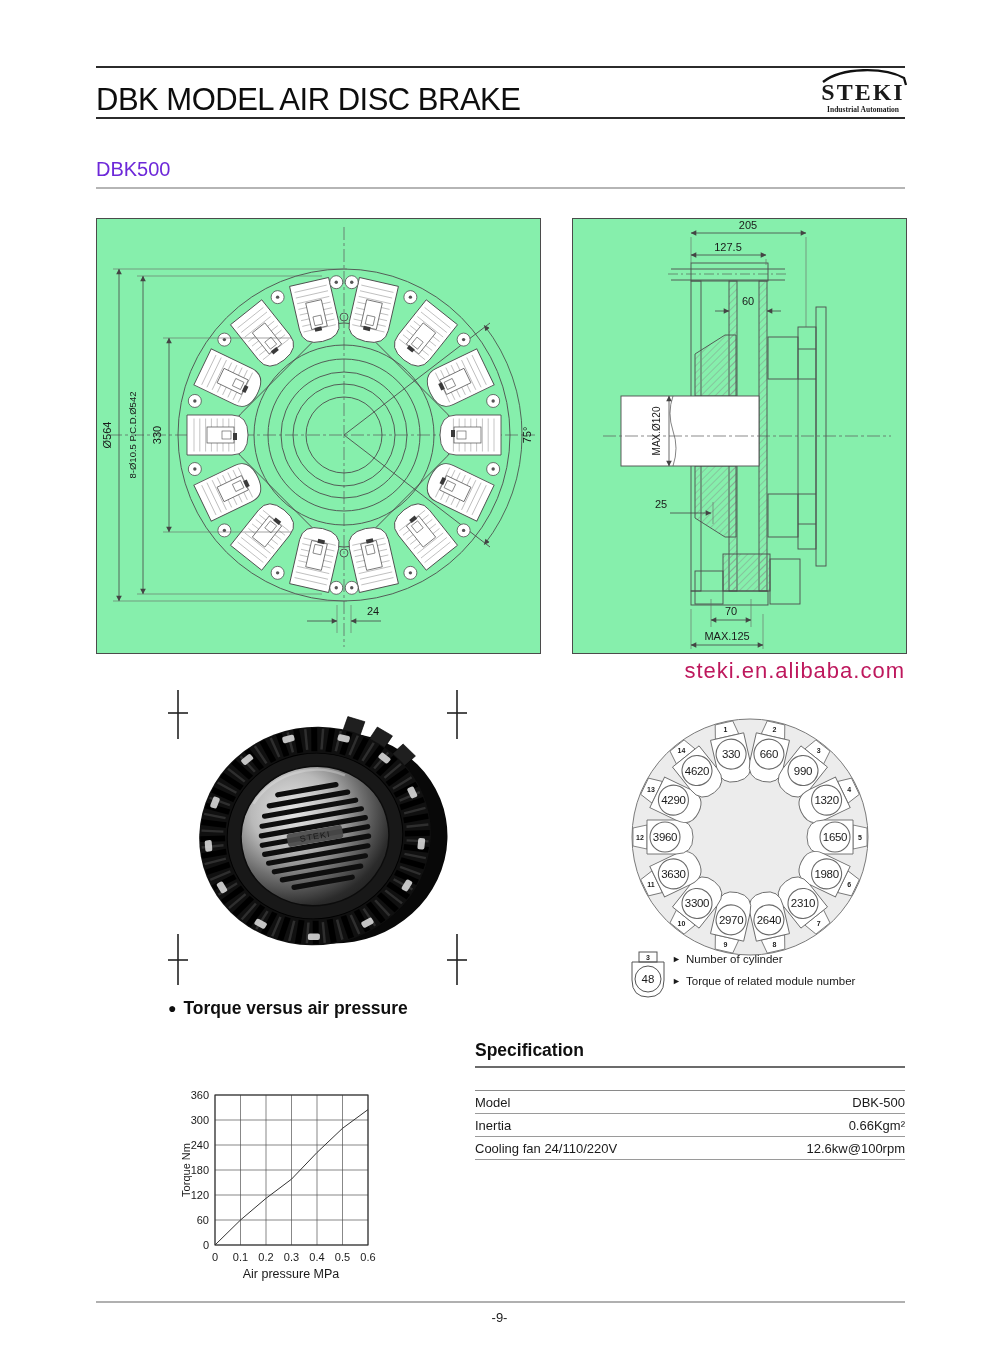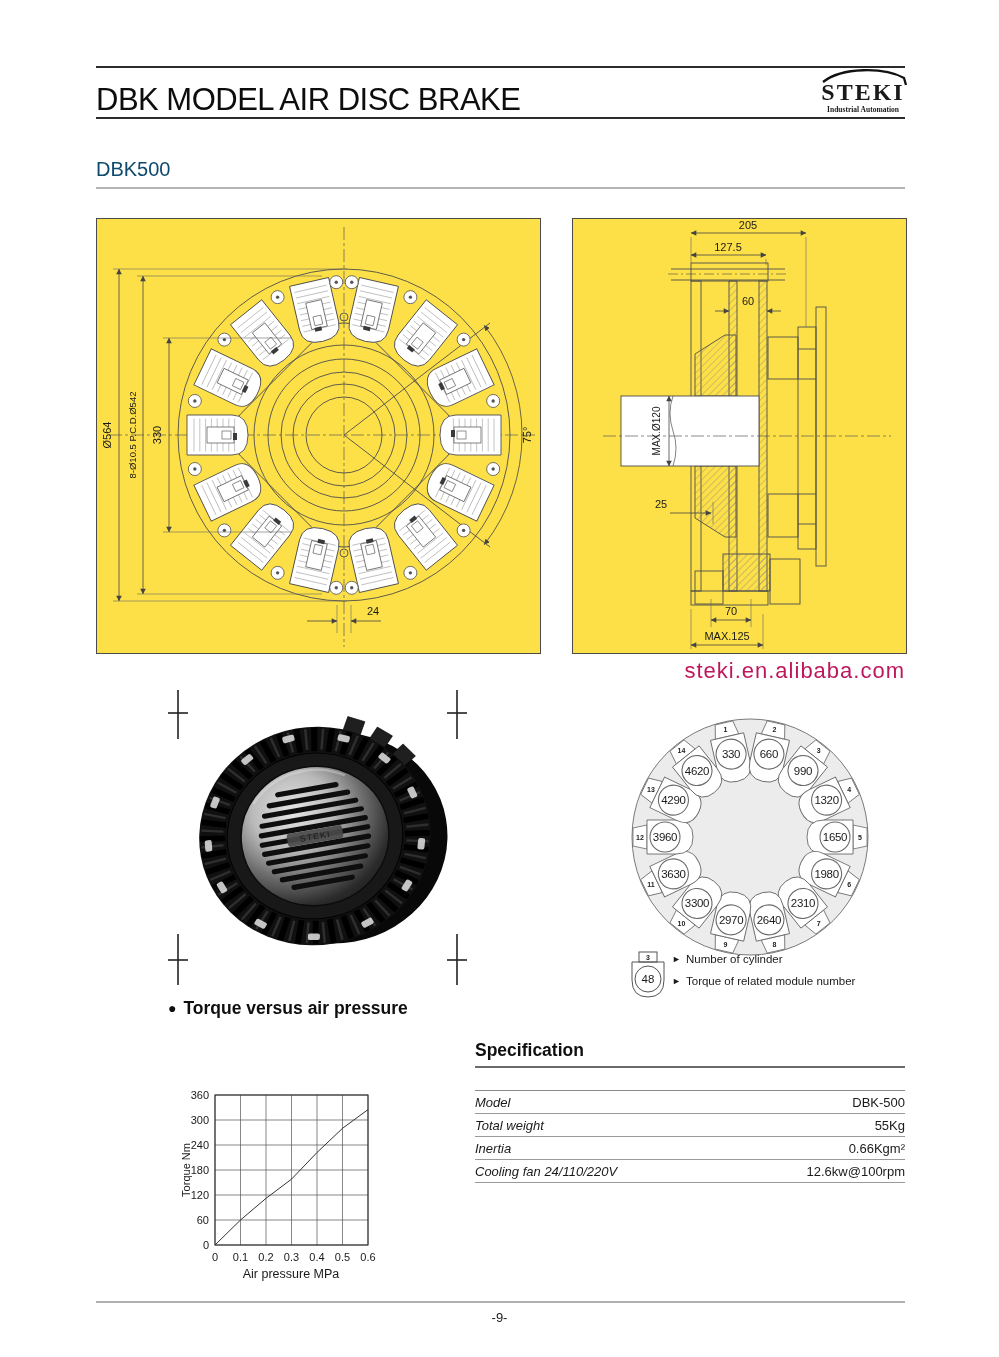--- a/index.html
+++ b/index.html
@@ -2,31 +2,31 @@
 <html><head>
 <meta charset="utf-8">
 <style>
   html,body{margin:0;padding:0;}
   body{width:999px;height:1357px;position:relative;background:#fff;
        font-family:"Liberation Sans",sans-serif;color:#1a1a1a;overflow:hidden;}
   .abs{position:absolute;}
   .rule{position:absolute;background:#2b2b2b;}
   .rule.light{background:#b5b5b5;}
   #page-title{left:96px;top:82px;font-size:31px;letter-spacing:-0.5px;color:#0d0d0d;white-space:nowrap;}
-  #model-label{left:96px;top:158px;font-size:20px;color:#0c4a6e;}
-  .draw-box{position:absolute;border:1px solid #4b4b4b;background:#fde047;}
+  #model-label{left:96px;top:158px;font-size:20px;color:#6d28d9;}
+  .draw-box{position:absolute;border:1px solid #4b4b4b;background:#86efac;}
   #watermark{left:96px;top:658px;width:809px;text-align:right;font-size:22px;
              letter-spacing:1px;color:#be185d;}
   .sec-head{position:absolute;font-weight:bold;font-size:17.5px;color:#0f0f0f;white-space:nowrap;}
   .sec-head .bullet{font-size:14px;margin-right:7px;position:relative;top:-1px;}
   #spec-underline{left:475px;top:1066px;width:430px;height:2px;background:#6b6b6b;position:absolute;}
   #spec-table{left:475px;top:1090px;width:430px;border-top:1px solid #8a8a8a;position:absolute;}
   .spec-row{display:flex;justify-content:space-between;align-items:center;height:22px;
             border-bottom:1px solid #9a9a9a;font-size:13px;}
-  .spec-row .lbl{text-align:center;font-style:italic;}
+  .spec-row .lbl{text-align:center;}
   .spec-row .val{text-align:right;}
   #page-footer-rule{left:96px;top:1301px;width:809px;height:2px;background:#b0b0b0;position:absolute;}
   #page-number{left:0;top:1310px;width:999px;text-align:center;font-size:13px;position:absolute;}
   svg{display:block;}
   svg text{font-family:"Liberation Sans",sans-serif;fill:#1a1a1a;}
   .dimtxt{font-size:11px;}
 </style>
 </head>
 <body>
 
@@ -713,24 +713,20 @@
   <text x="131" y="200" text-anchor="middle" style="font-size:12.5px">Air pressure MPa</text>
 </svg>
 </div>
 
 <div id="spec-table">
     <div class="spec-row">
       <span class="lbl">Model</span>
       <span class="val">DBK-500</span>
     </div>
     <div class="spec-row">
-      <span class="lbl">Total weight</span>
-      <span class="val">55Kg</span>
-    </div>
-    <div class="spec-row">
       <span class="lbl">Inertia</span>
       <span class="val">0.66Kgm²</span>
     </div>
     <div class="spec-row">
       <span class="lbl">Cooling fan 24/110/220V</span>
       <span class="val">12.6kw@100rpm</span>
     </div>
   </div>
 
 <div id="page-footer-rule"></div>

